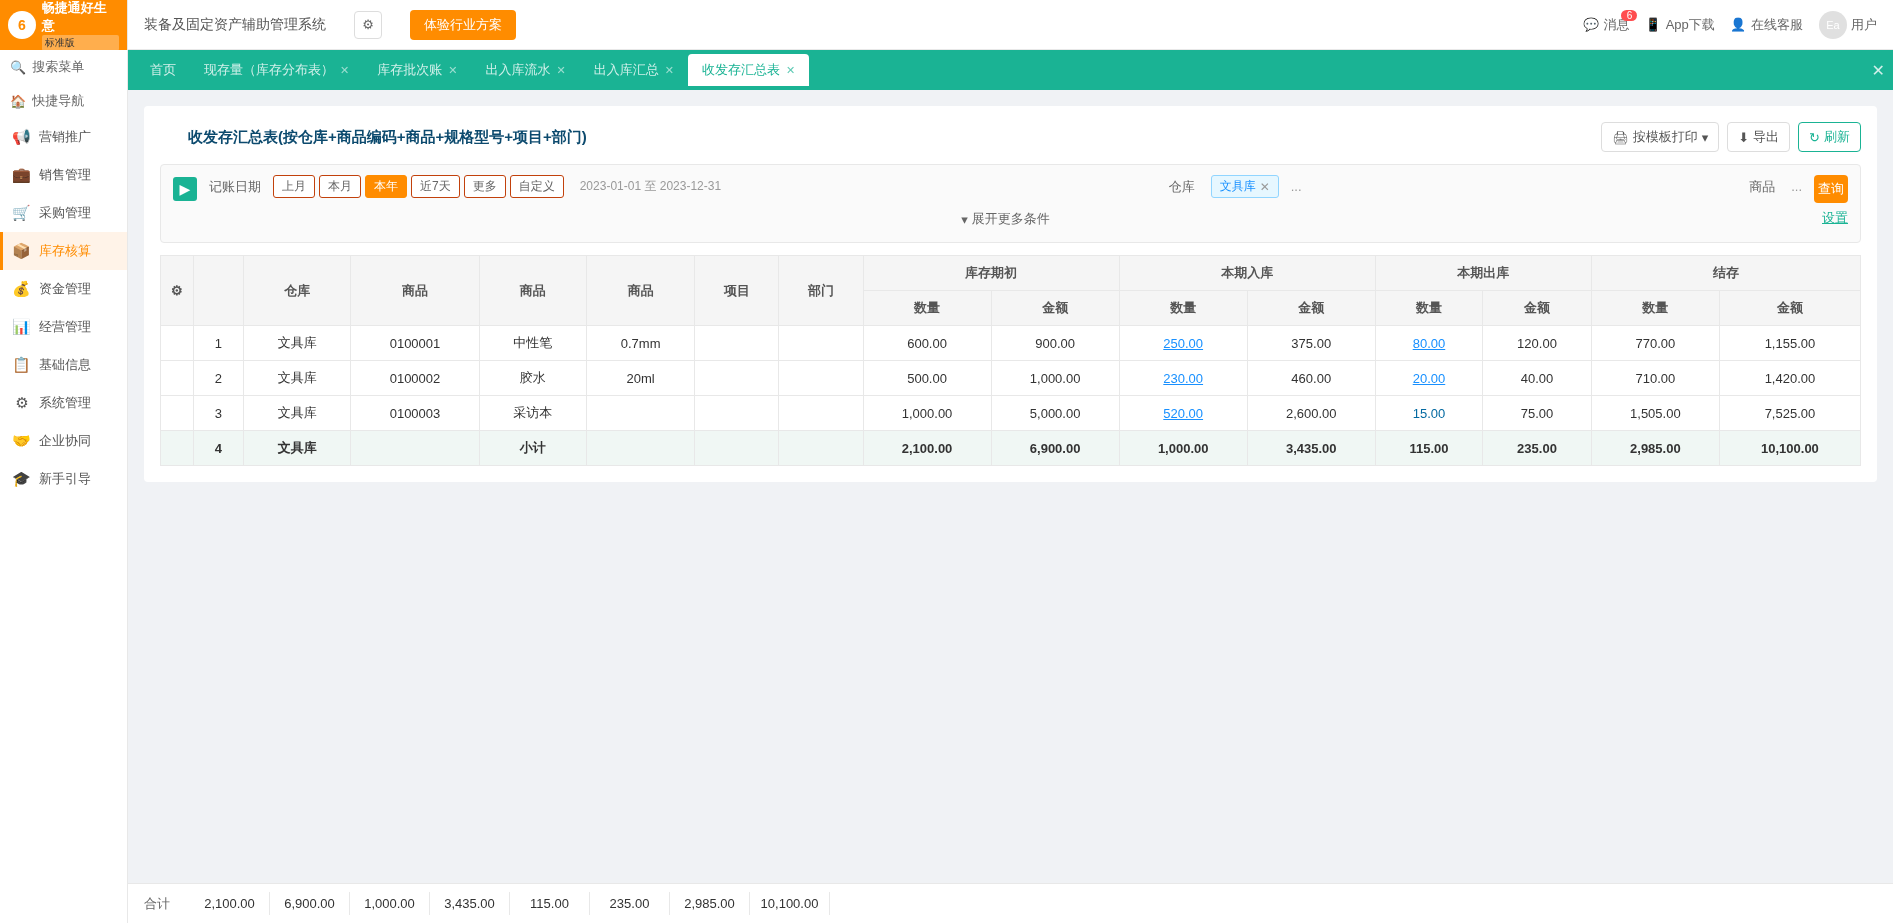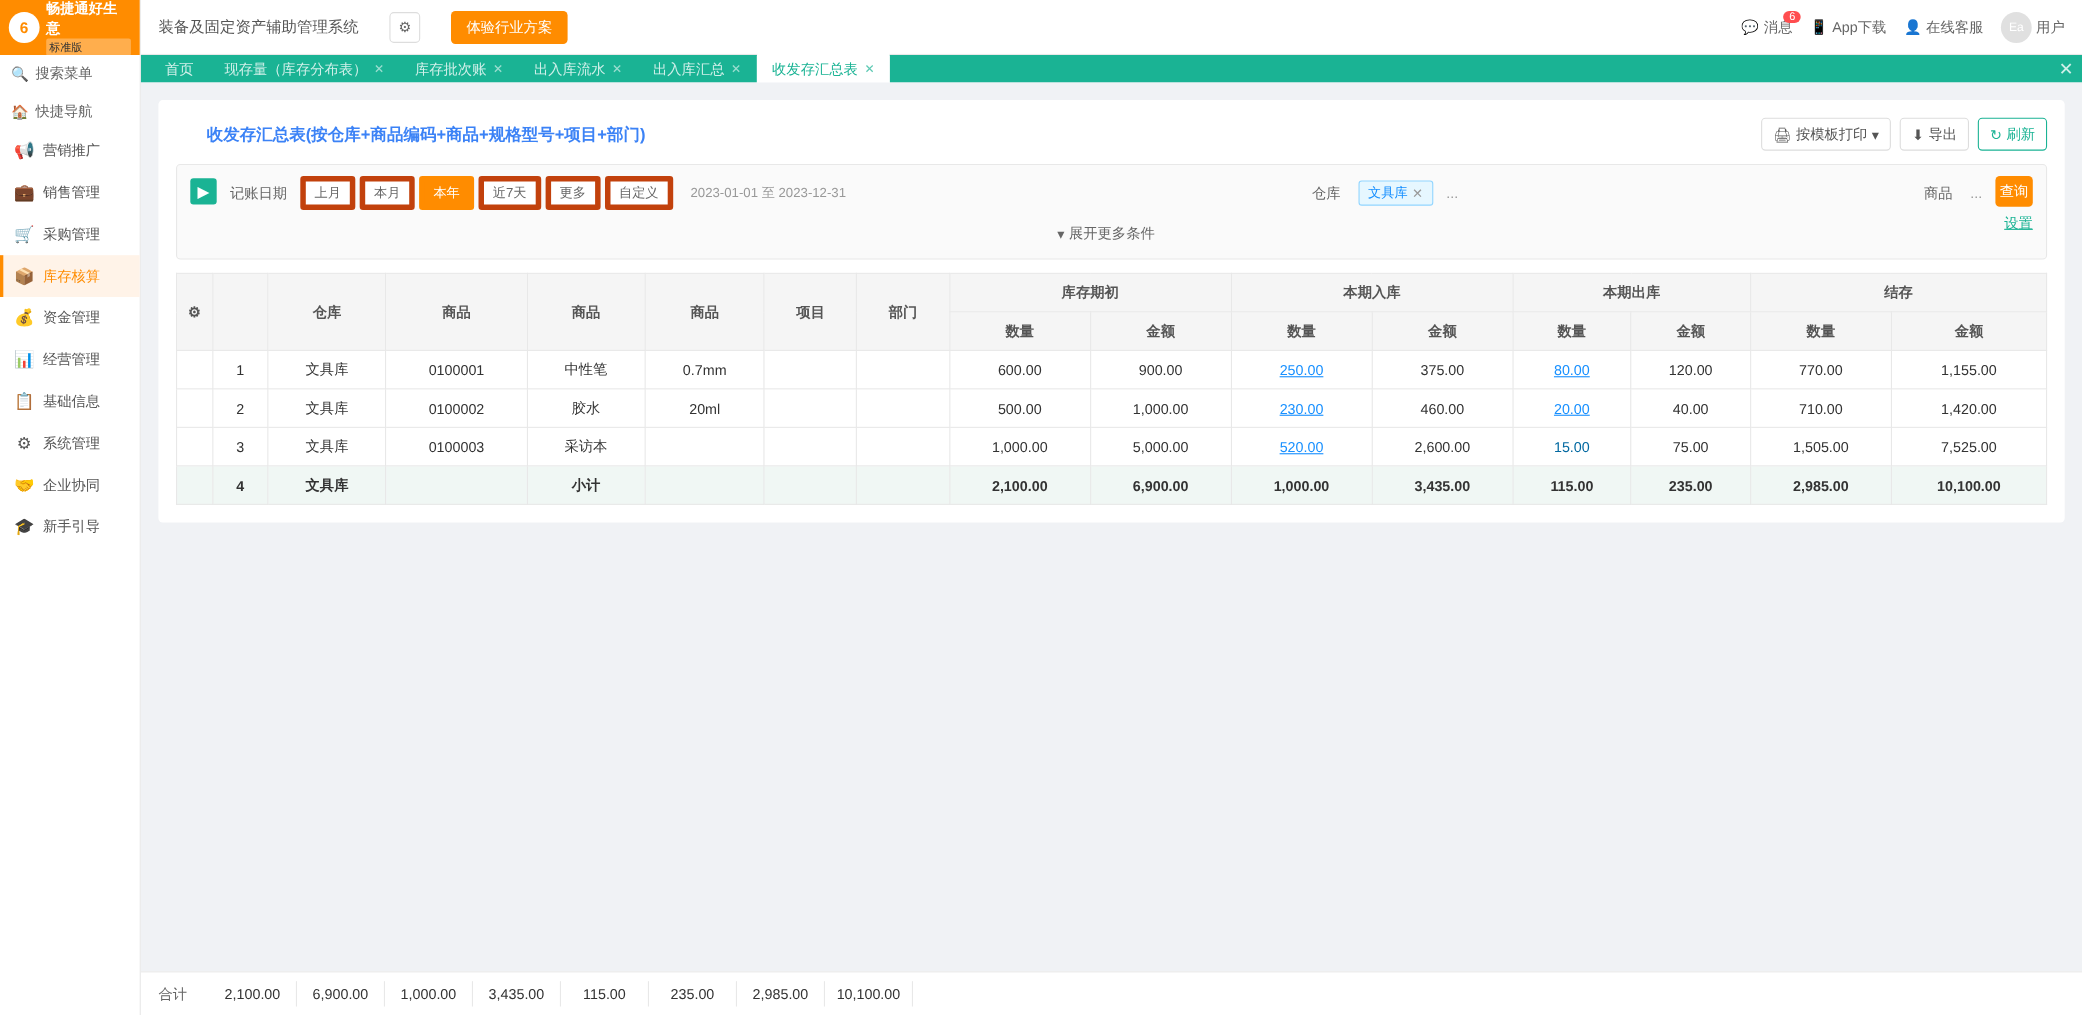--- a/index.html
+++ b/index.html
@@ -22,43 +22,43 @@
     .top-header { background: #fff; height: 50px; display: flex; align-items: center; padding: 0 16px; border-bottom: 1px solid #e8e8e8; justify-content: space-between; flex-shrink: 0; }
     .top-header-left { display: flex; align-items: center; gap: 28px; }
     .header-settings-btn { width: 28px; height: 28px; border: 1px solid #ddd; border-radius: 4px; display: flex; align-items: center; justify-content: center; cursor: pointer; color: #666; }
     .trial-btn { background: #ff8c00; color: #fff; border: none; padding: 6px 14px; border-radius: 4px; cursor: pointer; font-size: 13px; }
     .top-header-right { display: flex; align-items: center; gap: 16px; color: #666; font-size: 13px; }
     .header-right-item { display: flex; align-items: center; gap: 4px; cursor: pointer; position: relative; }
     .badge { background: #ff4d4f; color: #fff; font-size: 10px; border-radius: 8px; padding: 0 4px; min-width: 16px; text-align: center; position: absolute; top: -6px; right: -8px; }
     .avatar { width: 28px; height: 28px; background: #e0e0e0; border-radius: 50%; display: flex; align-items: center; justify-content: center; font-size: 11px; color: #fff; }
 
     
-    .tabs-bar { background: #1ab394; display: flex; align-items: center; height: 25px; padding: 0 8px; flex-shrink: 0; }
+    .tabs-bar { background: #1ab394; display: flex; align-items: center; height: 40px; padding: 0 8px; flex-shrink: 0; }
     .tab-item { display: flex; align-items: center; gap: 6px; padding: 0 14px; height: 32px; cursor: pointer; font-size: 13px; color: rgba(255,255,255,0.8); border-radius: 4px 4px 0 0; }
     .tab-item.active { background: #fff; color: #1ab394; font-weight: 500; justify-content: flex-end; }
     .tab-close { font-size: 11px; opacity: 0.7; cursor: pointer; }
     .tabs-close-all { margin-left: auto; color: rgba(255,255,255,0.8); cursor: pointer; font-size: 16px; }
 
     
     .content { flex: 1; padding: 16px; overflow: auto; background: #f0f2f5; }
     .page-card { background: #fff; border-radius: 4px; padding: 16px; }
 
     
     .page-header { display: flex; align-items: center; justify-content: space-between; margin-bottom: 12px; }
-    .page-title { font-size: 15px; font-weight: 600; color: #3b82f6; padding-left: 28px; }
+    .page-title { font-size: 15px; font-weight: 600; color: #0c4a6e; padding-left: 28px; }
     .page-actions { display: flex; align-items: center; gap: 8px; }
     .action-btn { display: flex; align-items: center; gap: 4px; padding: 5px 10px; border: 1px solid #ddd; border-radius: 4px; cursor: pointer; font-size: 13px; color: #555; background: #fff; }
     .refresh-btn { color: #1ab394; border-color: #1ab394; }
 
     
     .filter-bar { background: #fafafa; border: 1px solid #e8e8e8; border-radius: 4px; padding: 10px 12px; margin-bottom: 12px; }
     .filter-row { display: flex; align-items: center; gap: 12px; flex-wrap: wrap; }
     .filter-label { color: #666; font-size: 13px; white-space: nowrap; }
     .date-shortcuts { display: flex; align-items: center; gap: 4px; }
-    .date-btn { padding: 2px 8px; border: 5px solid #c2410c; border-radius: 3px; cursor: pointer; font-size: 12px; color: #666; background: #fff; }
+    .date-btn { padding: 2px 8px; border: 1px solid #c2410c; border-radius: 3px; cursor: pointer; font-size: 12px; color: #666; background: #fff; }
     .date-btn.active { background: #ff8c00; color: #fff; border-color: #ff8c00; }
     .date-range { color: #999; font-size: 12px; margin-left: 4px; }
     .filter-tag { display: flex; align-items: center; gap: 4px; background: #e6f7ff; border: 1px solid #91d5ff; border-radius: 3px; padding: 2px 8px; font-size: 12px; color: #1890ff; }
     .filter-tag-close { cursor: pointer; color: #999; }
     .filter-more { color: #999; cursor: pointer; font-size: 13px; }
     .filter-warehouse-label { color: #666; margin-right: 4px; }
     .filter-goods-label { color: #666; margin-right: 4px; }
     .query-btn { background: #ff8c00; color: #fff; border: none; padding: 5px 4px; border-radius: 4px; cursor: pointer; font-size: 13px; }
     .settings-link { color: #1ab394; cursor: pointer; font-size: 13px; text-decoration: underline; }
 

